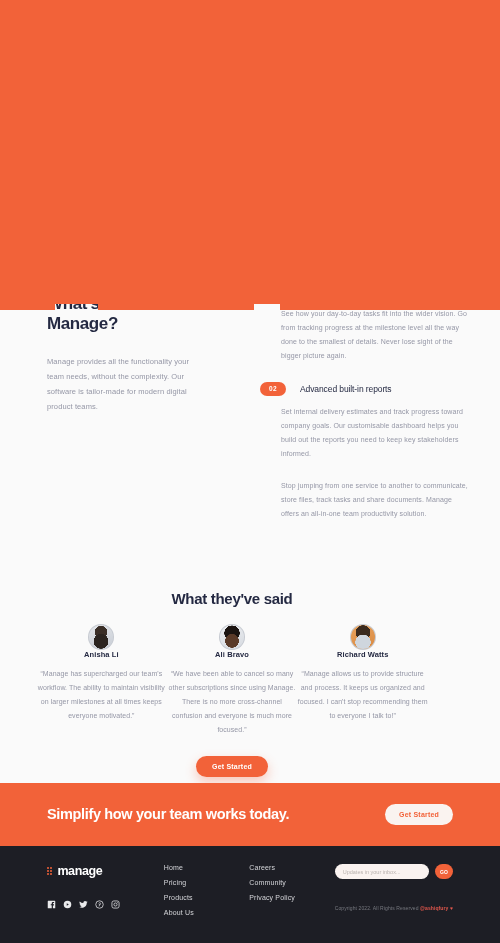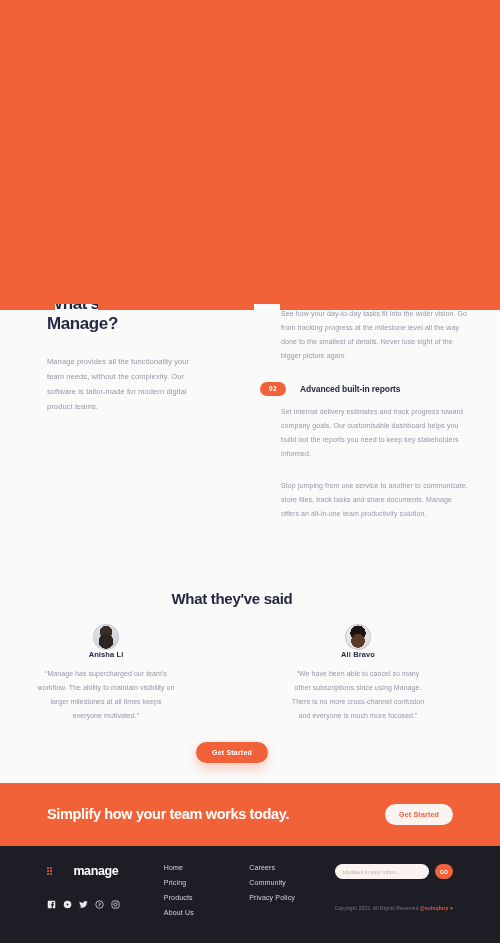--- a/index.html
+++ b/index.html
@@ -37,21 +37,21 @@
   }
   .feat-right { position: absolute; left: 260px; top: 0px; width: 210px; }
   .feat-item { position: relative; margin-bottom: 10px; }
   .feat-row { display: flex; align-items: center; gap: 14px; height: 15px; }
   .badge {
     width: 26px; height: 14px; border-radius: 7px; background: #F26239;
     color: #fff; font-size: 6.5px; font-weight: 700; letter-spacing: 0.3px;
     display: flex; align-items: center; justify-content: center; flex: 0 0 auto;
   }
   .feat-h {
-    font-size: 8.5px; font-weight: 700; color: #242942; letter-spacing: -0.1px;
+    font-size: 8.5px; font-weight: 400; color: #242942; letter-spacing: -0.1px;
   }
   .feat-p {
     margin-top: 9px; margin-left: 21px; font-size: 7px; line-height: 14px;
     color: #9597A6; letter-spacing: 0.1px; max-width: 190px;
   }
 
   
   .testi { position: absolute; left: 0; top: 580px; width: 464px; height: 195px; }
   .testi-title {
     text-align: center; font-size: 15px; font-weight: 700; color: #242942;
@@ -109,21 +109,21 @@
     border: none; cursor: pointer;
   }
 
   
   .footer {
     position: absolute; left: 0; top: 846px; width: 500px; height: 97px;
     background: #1D1E25; padding: 18px 47px 0 47px;
   }
   .footer-row { display: flex; align-items: flex-start; }
   .foot-brand { width: 110px; }
-  .logo { display: flex; align-items: center; gap: 21px; }
+  .logo { display: flex; align-items: center; gap: 5px; }
   .logo-dots {
     display: grid; grid-template-columns: 2px 2px; grid-template-rows: 2px 2px 2px;
     gap: 1.4px;
   }
   .logo-dots i { display: block; width: 2px; height: 2px; border-radius: 50%; background: #F26239; }
   .logo-text {
     color: #fff; font-size: 12.5px; font-weight: 700; letter-spacing: -0.4px;
   }
   .socials { display: flex; gap: 7px; margin-top: 22px; }
   .socials svg { display: block; }
@@ -207,20 +207,27 @@
       </div>
 
       <div class="testi-card">
         <div class="avatar av2">
             <span class="av-bg"></span>
           </div>
         <div class="testi-name">Ali Bravo</div>
         <p class="testi-quote">“We have been able to cancel so many other subscriptions since using Manage. There is no more cross-channel confusion and everyone is much more focused.”</p>
       </div>
 
+      <div class="testi-card">
+        <div class="avatar av3">
+            <span class="av-bg"></span>
+          </div>
+        <div class="testi-name">Richard Watts</div>
+        <p class="testi-quote">“Manage allows us to provide structure and process. It keeps us organized and focused. I can't stop recommending them to everyone I talk to!”</p>
+      </div>
 
     </div>
     <div class="testi-cta">
       <button class="btn-primary">Get Started</button>
     </div>
   </section>
 
   <section class="cta-band">
     <h2 class="cta-h">Simplify how your team works today.</h2>
     <button class="btn-ghost">Get Started</button>

